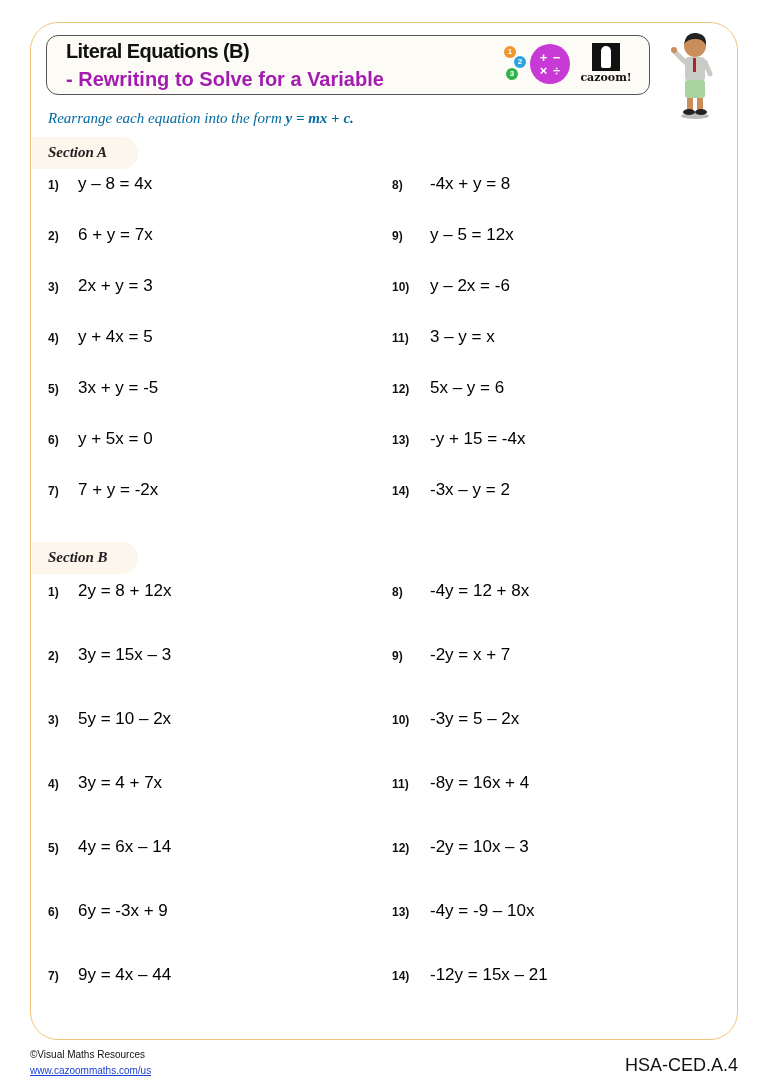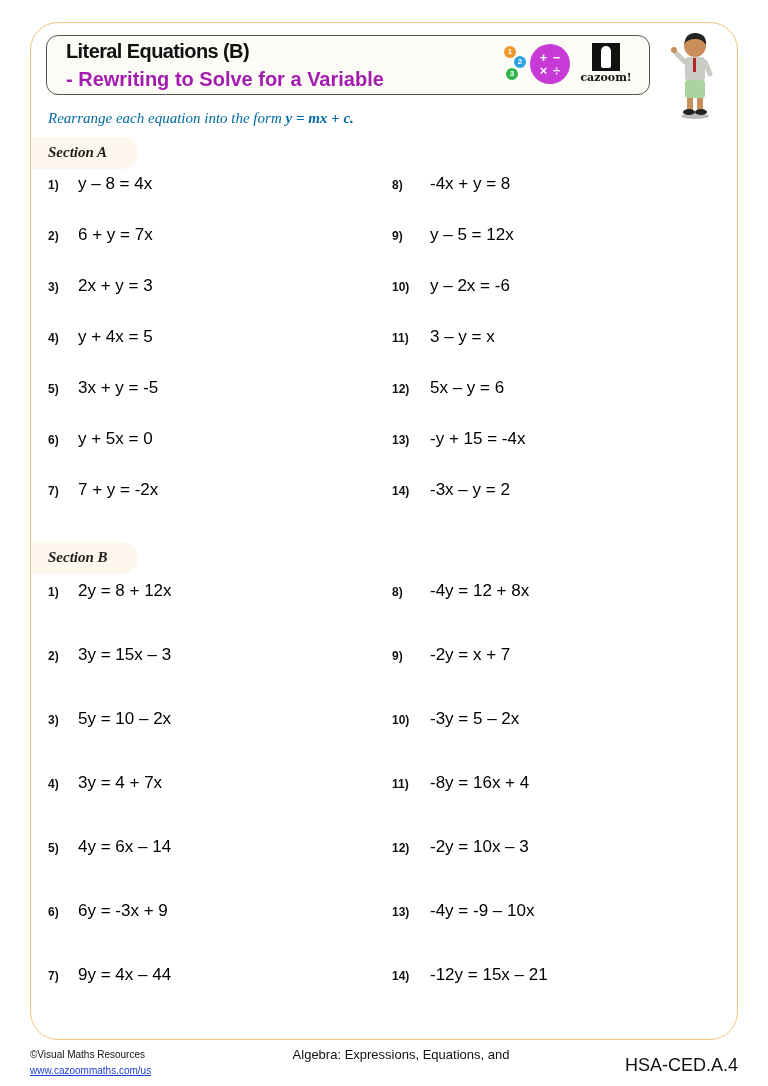--- a/index.html
+++ b/index.html
@@ -230,15 +230,14 @@
 <div class="q" style="left:392px;top:965px">
     <span class="n" style="width:38px">14)</span>
     <span class="e">-12y = 15x – 21</span>
   </div>
 
 <div class="footer-left">
   <div>©Visual Maths Resources</div>
   <a>www.cazoommaths.com/us</a>
 </div>
 <div class="footer-mid">
-  <div>Algebra: Expressions, Equations, and</div>
 </div>
 <div class="footer-right">HSA-CED.A.4</div>
 
 </body></html>

